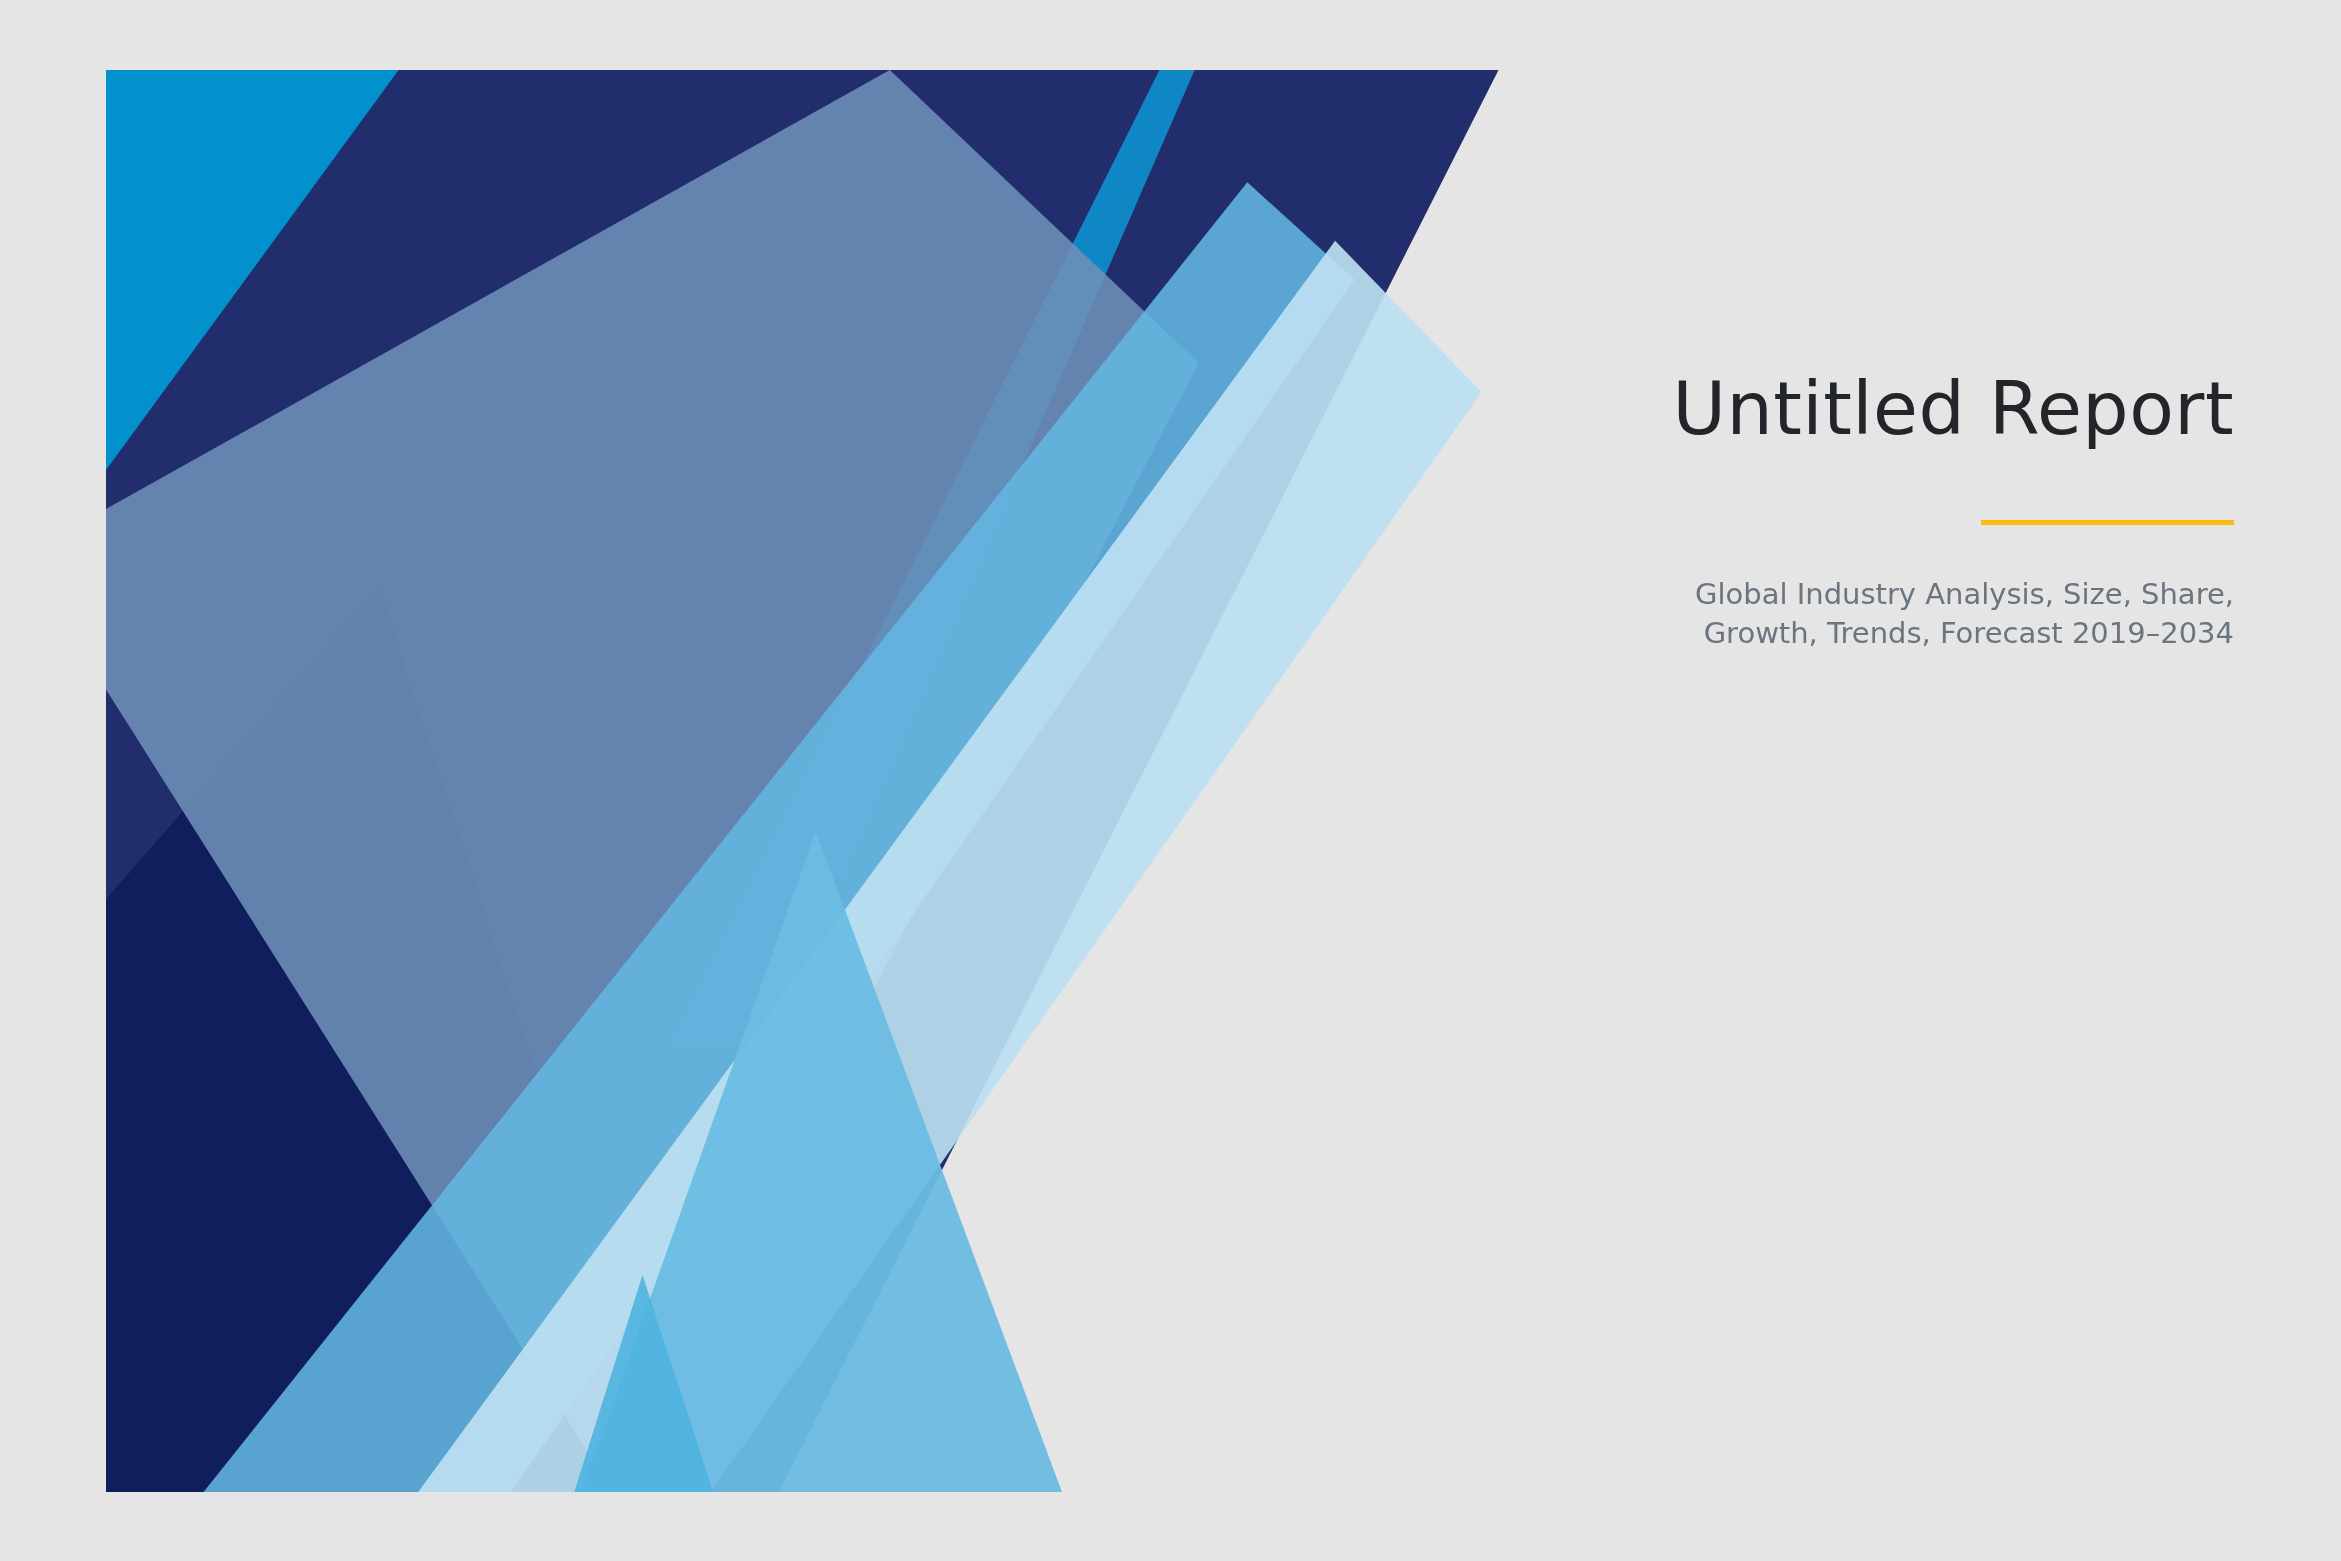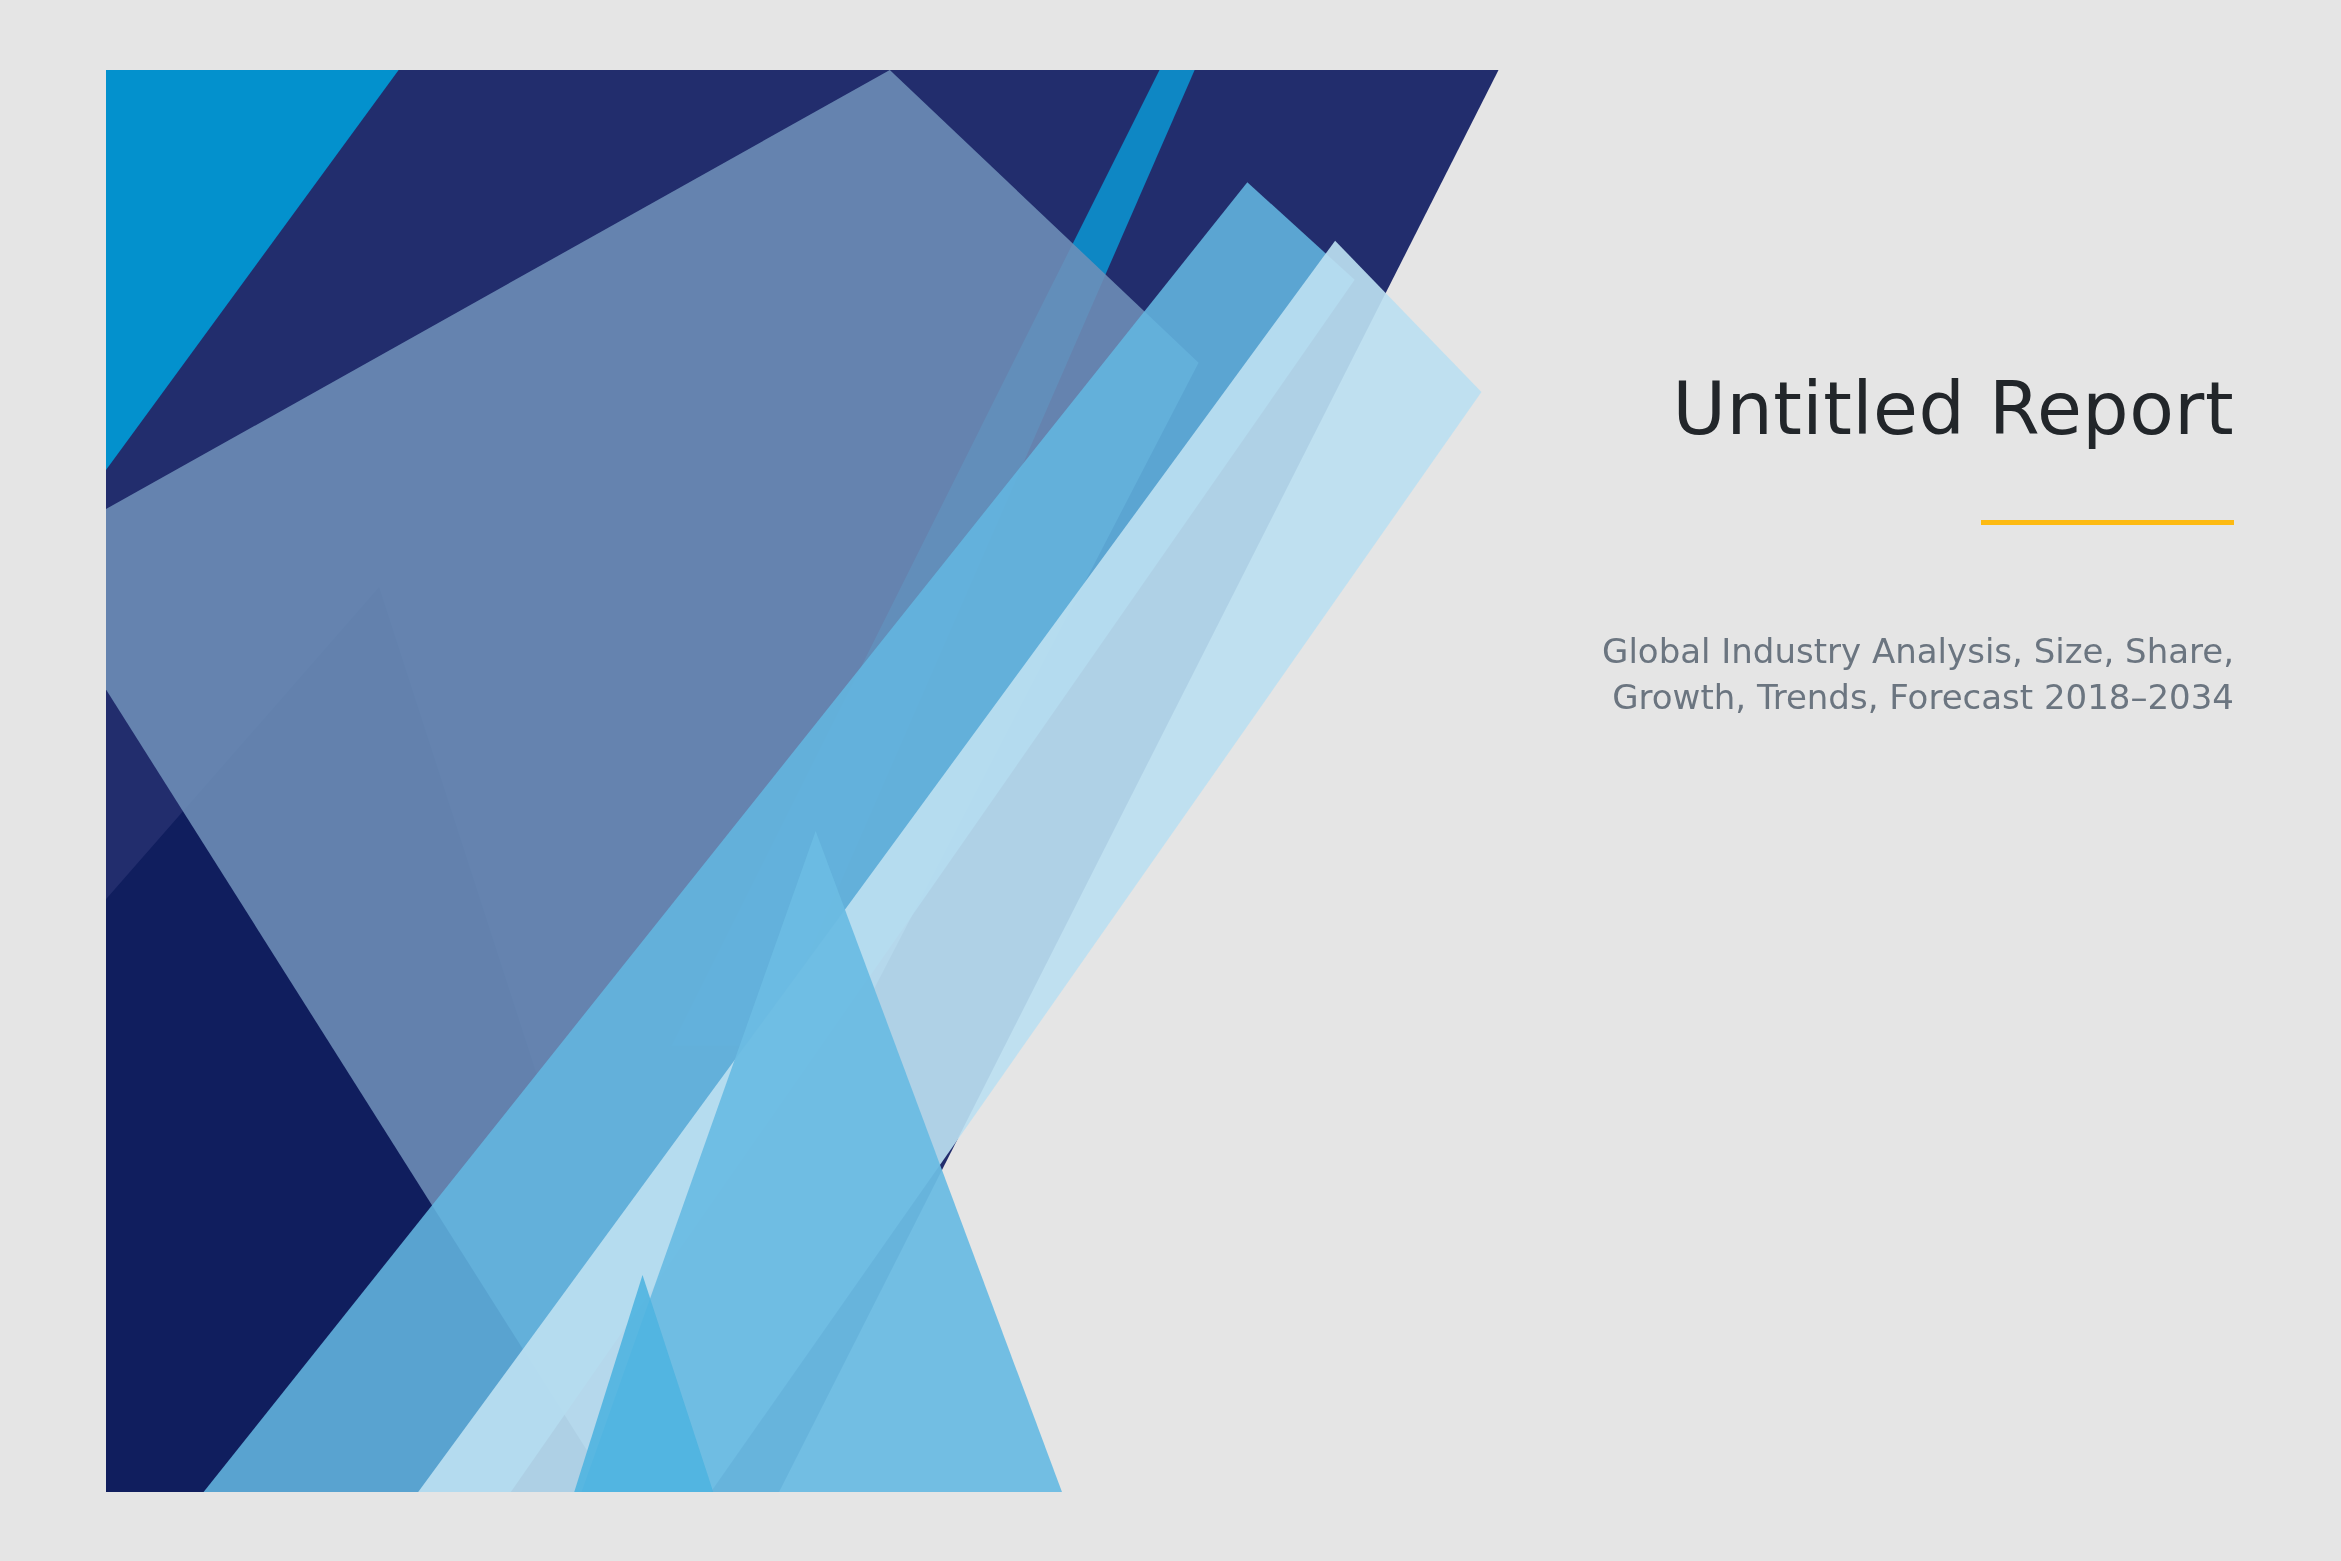--- a/index.html
+++ b/index.html
@@ -56,23 +56,23 @@
     margin-top: 72px;
     display: flex;
     justify-content: flex-end;
   }
   .accent-rule {
     width: 253px;
     height: 5.4px;
     background: #FDBA12;
   }
   .report-subtitle {
-    margin-top: 103px;
+    margin-top: 50px;
     font-family: "DejaVu Sans", sans-serif;
-    font-size: 34px;
+    font-size: 29px;
     line-height: 1.36;
     font-weight: 400;
     color: #6B7580;
     text-align: right;
   }
   .report-subtitle .sub-line {
     display: block;
   }
 </style>
 </head>
@@ -106,19 +106,19 @@
   <div class="text-block">
 
     <h1 class="report-title">Untitled Report</h1>
 
     <div class="accent-rule-wrap">
       <div class="accent-rule"></div>
     </div>
 
     <div class="report-subtitle">
       <span class="sub-line">Global Industry Analysis, Size, Share,</span>
-      <span class="sub-line">Growth, Trends, Forecast 2018–2034</span>
+      <span class="sub-line">Growth, Trends, Forecast 2019–2034</span>
     </div>
 
   </div>
 
 </div>
 
 
 </body></html>

